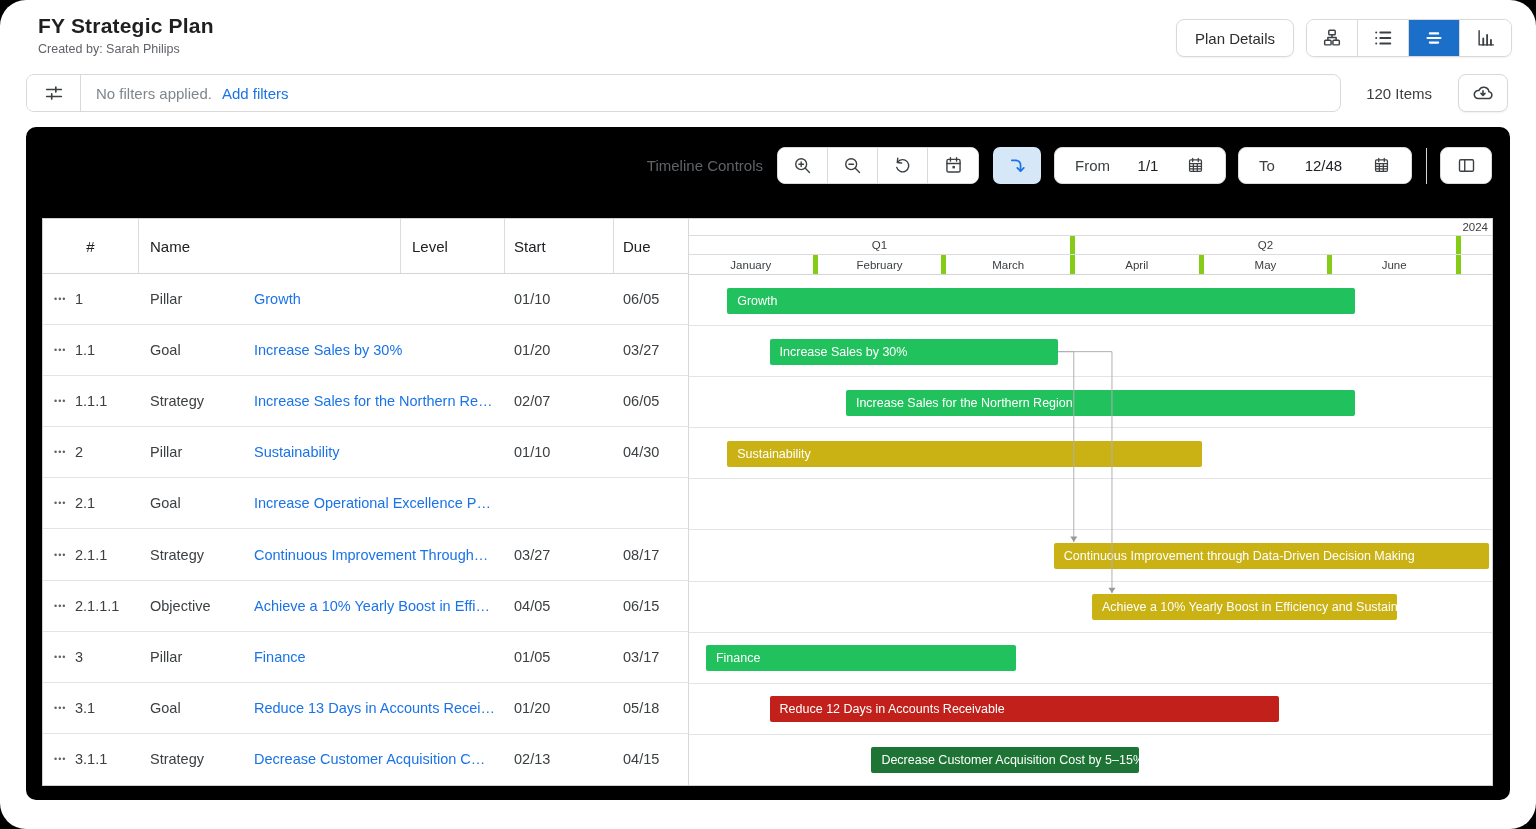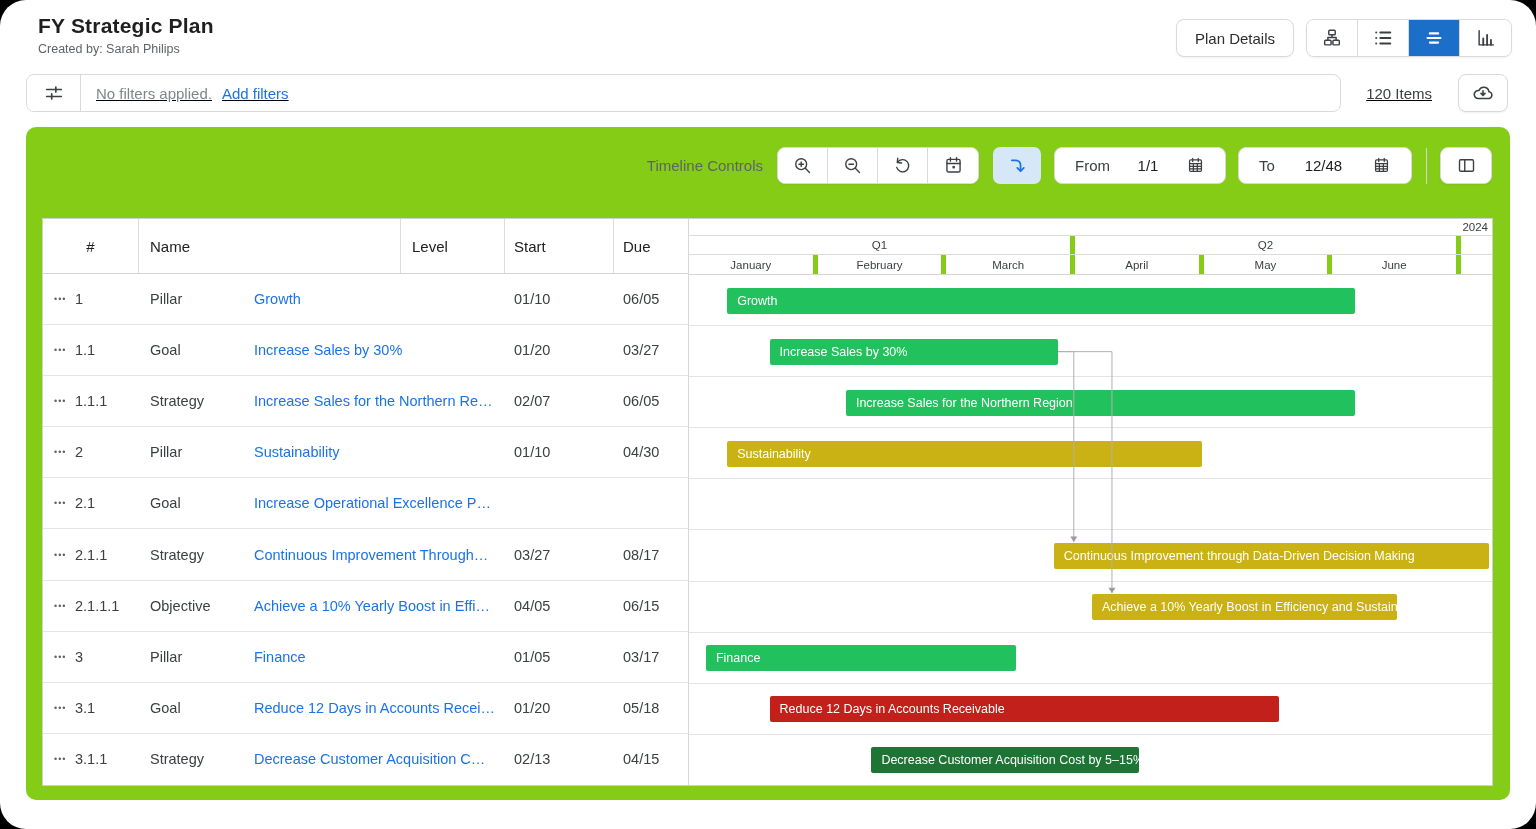--- a/index.html
+++ b/index.html
@@ -15,30 +15,30 @@
          display:flex; align-items:center; justify-content:center; box-shadow:0 1px 2px rgba(0,0,0,.06); }
   .plan-details { height:38px; padding:0 18px; font-size:15px; font-weight:500; color:#2d2d2d; }
   .view-group { display:flex; height:38px; border:1px solid #d9d9d9; border-radius:8px; background:#fff; overflow:hidden; box-shadow:0 1px 2px rgba(0,0,0,.06); }
   .view-btn { width:51px; height:100%; display:flex; align-items:center; justify-content:center; border-right:1px solid #d9d9d9; background:#fff; cursor:pointer; }
   .view-btn:last-child { border-right:none; }
   .view-btn.selected { background:var(--sel-blue); }
   svg.ic { stroke:#3c4043; fill:none; stroke-width:1.6; stroke-linecap:round; stroke-linejoin:round; }
   .view-btn.selected svg.ic { stroke:#fff; }
 
   
-  .filter-row { position:absolute; left:26px; top:77px; right:28px; height:32px; display:flex; align-items:center;text-decoration:underline; }
+  .filter-row { position:absolute; left:26px; top:77px; right:28px; height:32px; display:flex; align-items:center; }
   .filter-box { width:1316px; height:38px; border:1px solid #d9d9d9; border-radius:8px; background:#fff; display:flex; align-items:center; overflow:hidden; }
   .filter-icon-btn { width:54px; height:100%; display:flex; align-items:center; justify-content:center; border-right:1px solid #d9d9d9; cursor:pointer; background:#fff; }
   .filter-status { margin-left:15px; font-size:15px; color:#80868b; }
   .add-filters { margin-left:10px; font-size:15px; color:#1a73e8; font-weight:500; text-decoration:none; cursor:pointer; }
   .items-count { margin-left:25px; font-size:15px; color:#3c4043; white-space:nowrap; }
   .export-btn { margin-left:26px; width:50px; height:38px; }
 
   
-  .panel { position:absolute; left:26px; top:127px; width:1484px; height:673px; background:#84cc16; border-radius:10px; }
+  .panel { position:absolute; left:26px; top:127px; width:1484px; height:673px; background:#000000; border-radius:10px; }
   .controls-row { position:absolute; top:20px; right:18px; display:flex; align-items:center; }
   .controls-label { font-size:15px; color:#5f6368; margin-right:14px; }
   .ctl-group { display:flex; height:37px; border:1px solid #d9d9d9; border-radius:8px; background:#fff; overflow:hidden; margin-right:14px; box-shadow:0 1px 1px rgba(0,0,0,.05); }
   .ctl-btn { width:50px; height:100%; display:flex; align-items:center; justify-content:center; border-right:1px solid #d9d9d9; background:#fff; cursor:pointer; }
   .ctl-btn:last-child { border-right:none; }
   .fit-btn { width:48px; height:37px; border-radius:7px; background:var(--active-bg); display:flex; align-items:center; justify-content:center; cursor:pointer; margin-right:13px; border:none; }
   .date-field { height:37px; background:#fff; border:1px solid #d9d9d9; border-radius:8px; display:flex; align-items:center; padding:0 20px; margin-right:12px; cursor:pointer; }
   .date-field .lbl { font-size:15px; color:#3c4043; }
   .date-field .val { font-size:15px; color:#202124; margin:0 14px; text-align:center; flex:1; }
   .from-field { width:172px; } .to-field { width:174px; }
@@ -300,21 +300,21 @@
               <div class="cell name">Finance</div>
               <div class="cell start">01/05</div>
               <div class="cell due">03/17</div>
             </div>
             <div class="t-row">
               <div class="cell num">
                 <span class="row-menu">•••</span>
                 <span>3.1</span>
               </div>
               <div class="cell level">Goal</div>
-              <div class="cell name">Reduce 12 Days in Accounts Recei…</div>
+              <div class="cell name">Reduce 13 Days in Accounts Recei…</div>
               <div class="cell start">01/20</div>
               <div class="cell due">05/18</div>
             </div>
             <div class="t-row">
               <div class="cell num">
                 <span class="row-menu">•••</span>
                 <span>3.1.1</span>
               </div>
               <div class="cell level">Strategy</div>
               <div class="cell name">Decrease Customer Acquisition C…</div>

